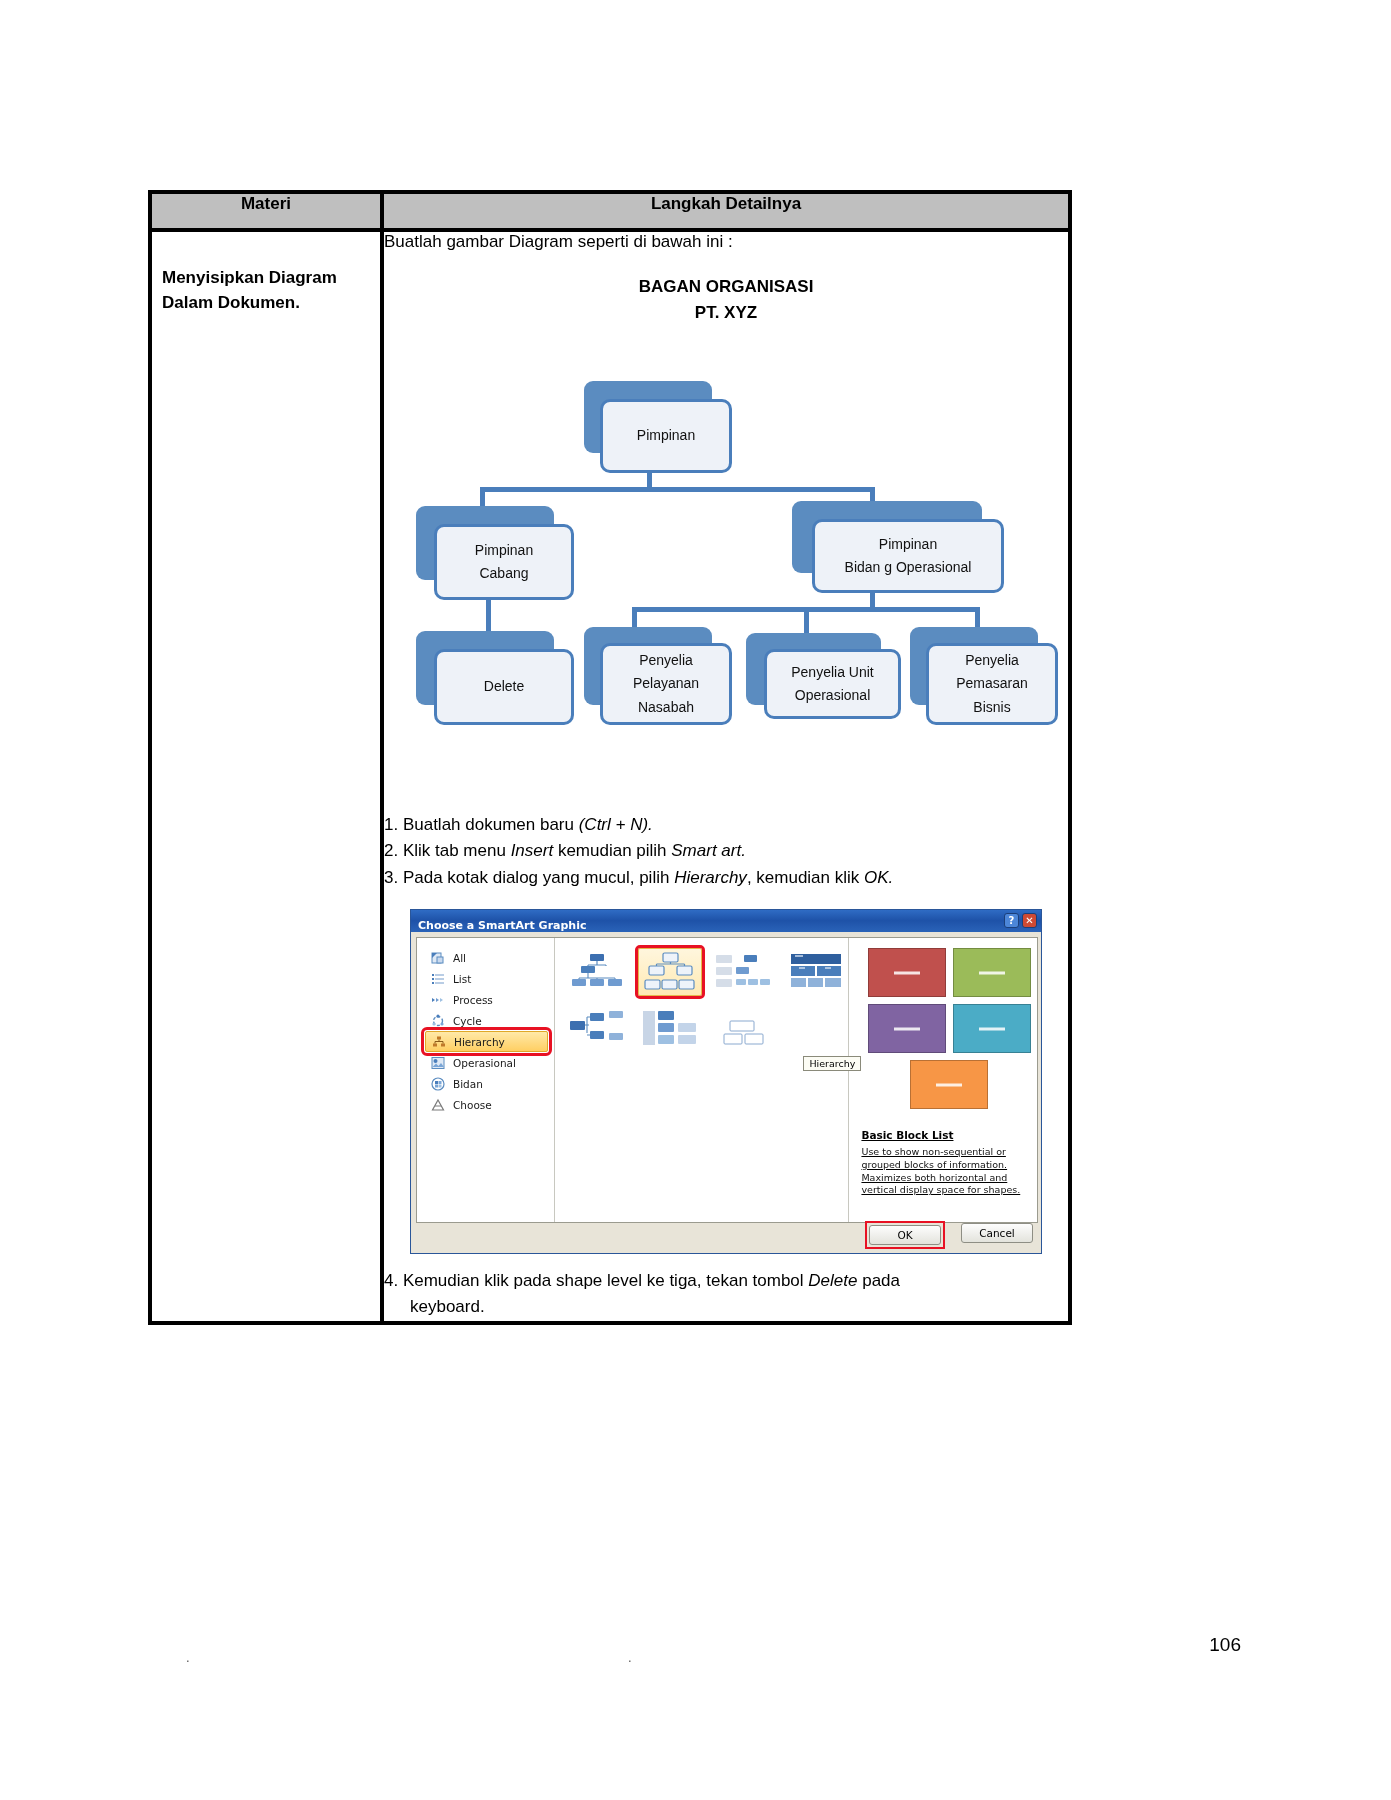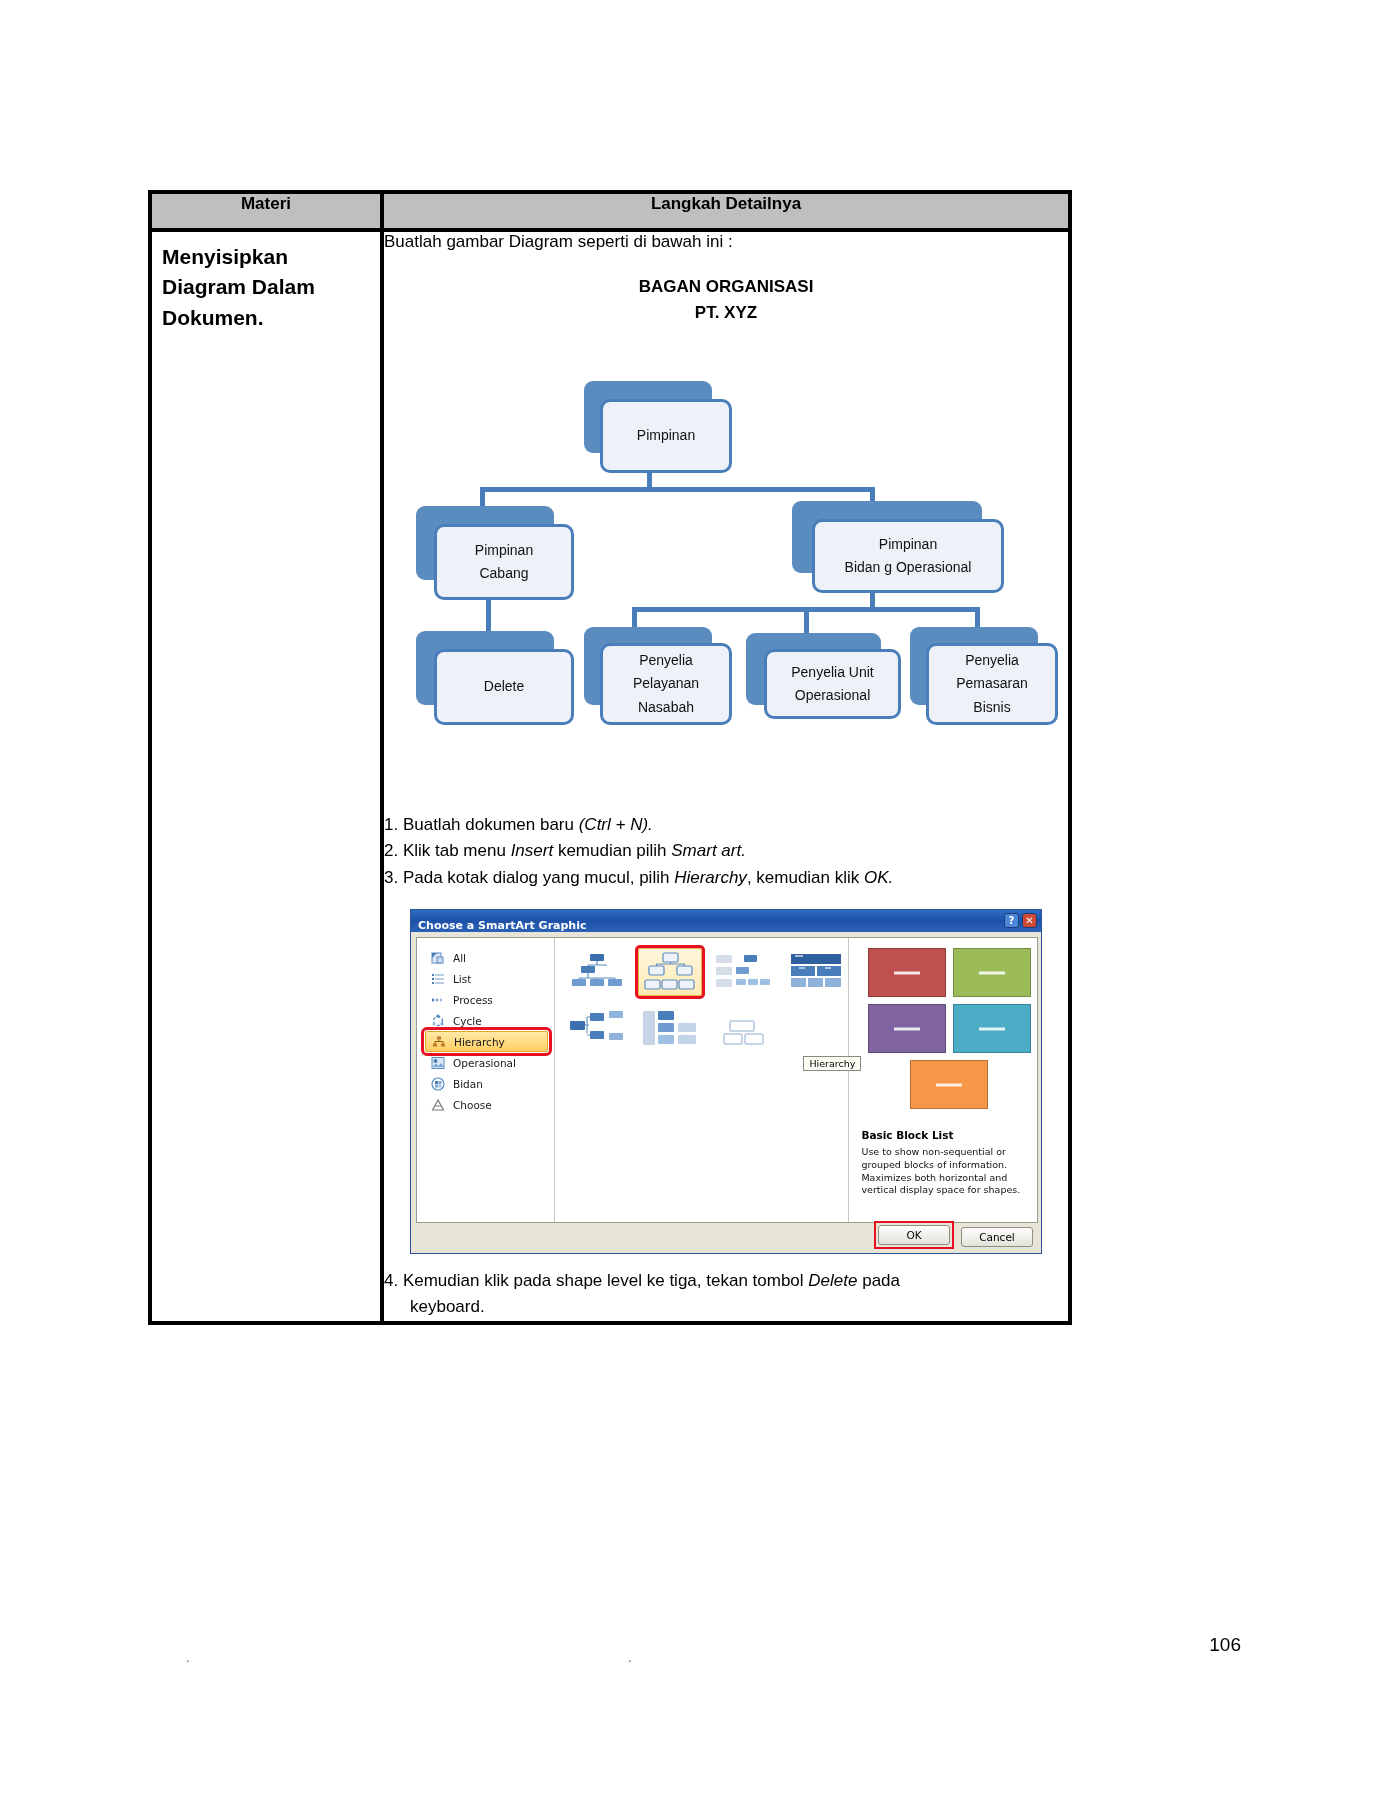--- a/index.html
+++ b/index.html
@@ -35,22 +35,23 @@
     background:#bfbfbf;
     font-weight:bold;
     font-size:17px;
     padding:8px 10px 9px 10px;
     height:38px;
   }
   .col-materi { width:232px; }
   .col-langkah { width:688px; }
 
   .materi-text {
-    font-weight:bold; font-size:21px; line-height:1.45;
+    font-weight:bold; font-size:17px; line-height:1.45;
     padding:10px 8px 0 10px;
+    margin-top:24px;
   }
   .langkah-cell { padding:10px 12px 8px 12px; }
   .intro-text { font-size:17px; }
 
   
   .chart-wrap {
     position:relative;
     width:664px; height:520px;
     margin: 18px auto 0 auto;
   }
@@ -139,34 +140,34 @@
     background:linear-gradient(180deg,#fff6dd,#ffeab4);
     border:1px solid #e6b84a; border-radius:2px;
     outline:3px solid #e81123; outline-offset:0px;
   }
   .tip {
     position:absolute; left:92px; top:52px;
     background:#fcfcf4; border:1px solid #8a8a7a;
     font-size:9.5px; padding:1px 5px; z-index:5;
   }
 
-  .pane-preview { width:196px; padding:10px 0 0 12px; }
+  .pane-preview { width:196px; padding:10px 0 0 12px;text-decoration:underline; }
   .prev-blocks { display:flex; flex-wrap:wrap; gap:7px; justify-content:center; }
   .pb { width:78px; height:49px; border:1px solid rgba(0,0,0,.25); position:relative; }
   .pb::after {
     content:""; position:absolute; left:50%; top:50%;
     transform:translate(-50%,-50%); width:26px; height:3px; background:rgba(255,255,255,.85);
   }
   .pb.red{background:#c0504d;} .pb.green{background:#9bbb59;}
   .pb.purple{background:#8064a2;} .pb.teal{background:#4bacc6;}
   .pb.orange{background:#f79646; margin:0 auto;}
   .prev-title { font-size:10.5px; font-weight:bold; margin-top:20px; }
   .prev-desc { font-size:9.5px; line-height:1.35; margin-top:5px; color:#111; }
 
-  .dlg-footer { position:absolute; right:8px; bottom:6px; display:flex; gap:9px; align-items:flex-end;}
+  .dlg-footer { position:absolute; right:8px; bottom:6px; display:flex; gap:18px; align-items:flex-start;}
   .dlg-ok-wrap { outline:2px solid #e81123; padding:2px; }
   .dbtn {
     width:72px; height:20px; font-size:10.5px;
     background:linear-gradient(180deg,#fdfdfd,#e3e3dc);
     border:1px solid #8e8e84; border-radius:3px;
     display:flex; align-items:center; justify-content:center;
   }
 
   .step4 { font-size:17px; line-height:1.55; text-align:justify; margin-top:14px; }
   .step4 .ind { display:block; padding-left:26px; }

